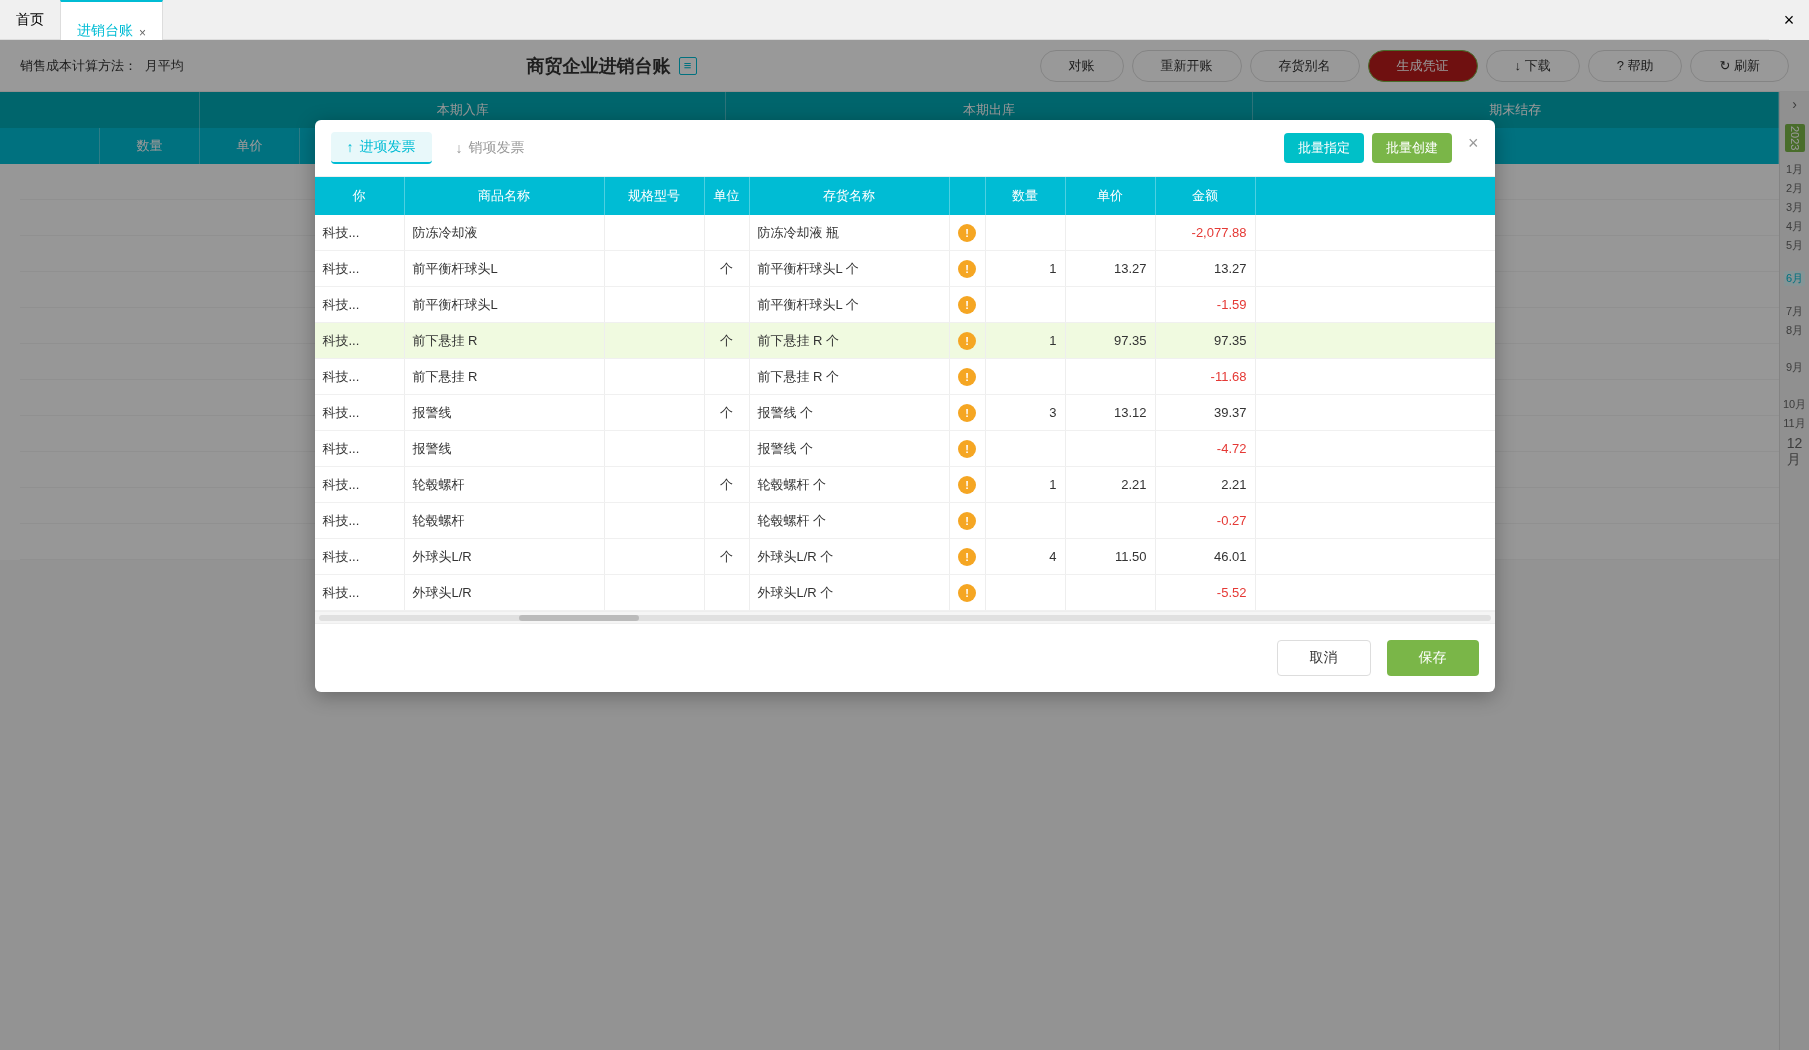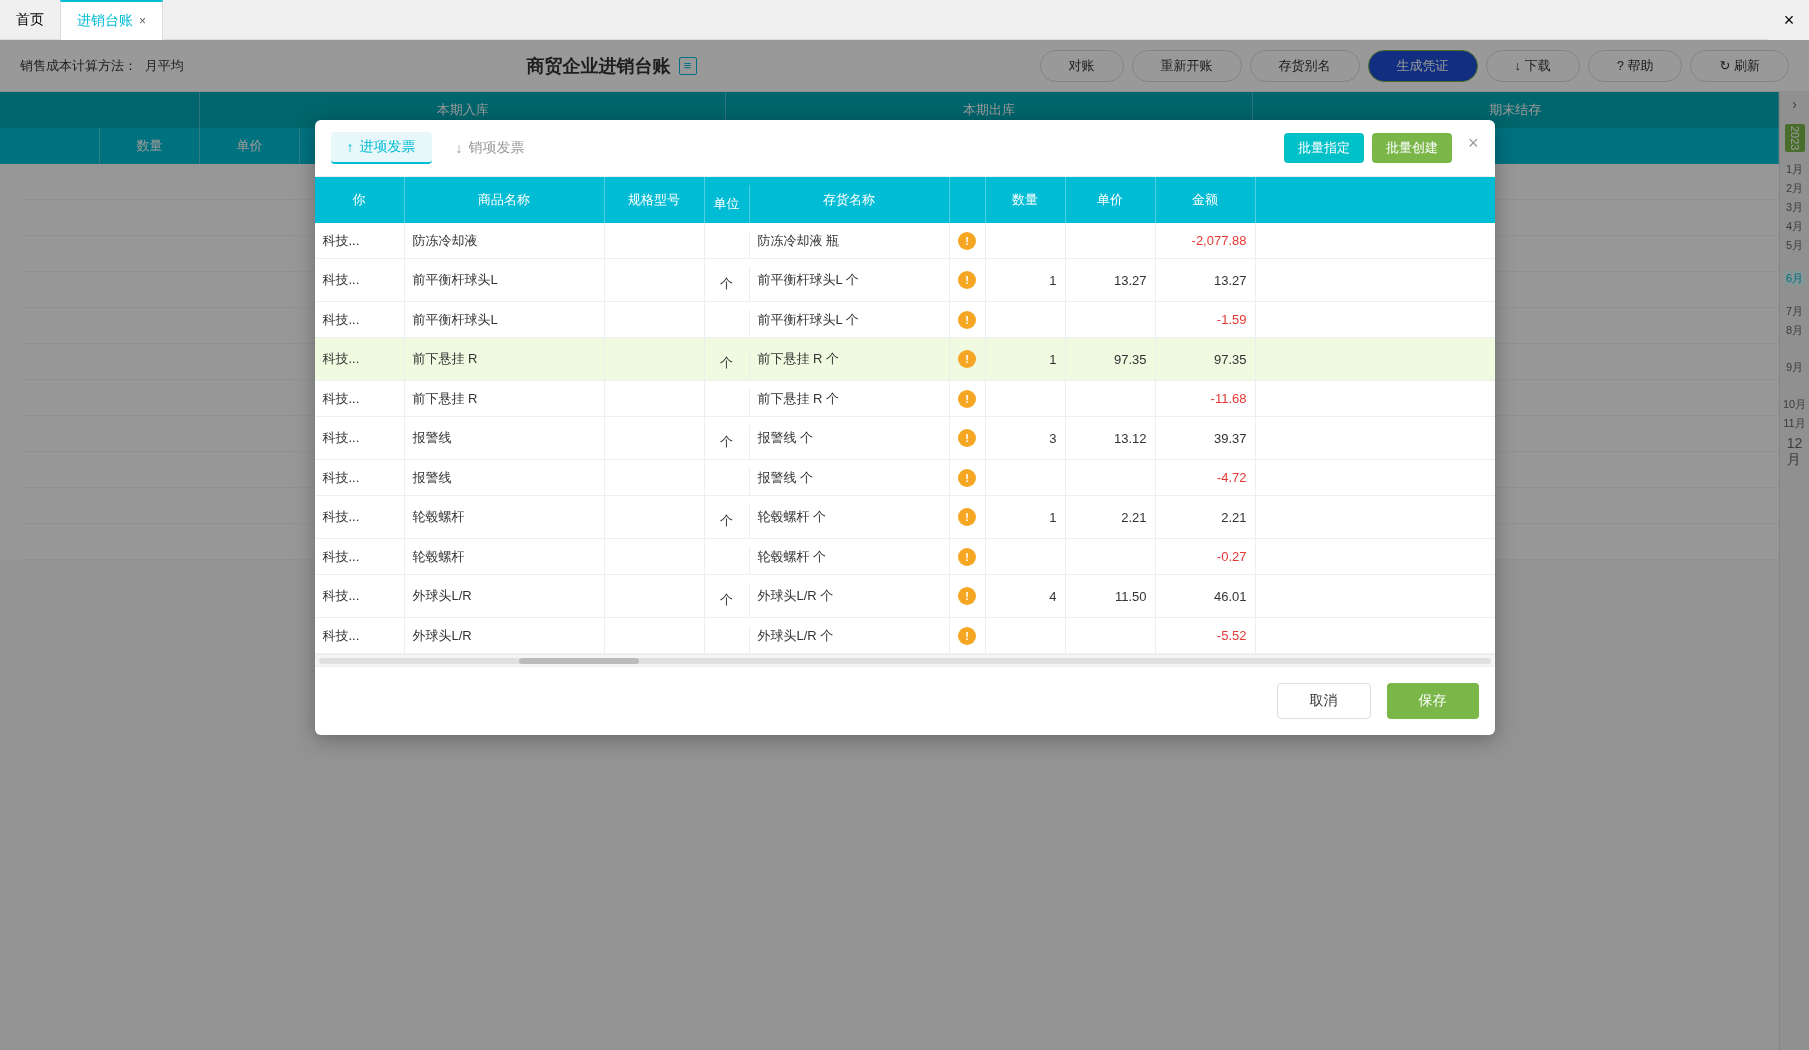--- a/index.html
+++ b/index.html
@@ -1,31 +1,31 @@
 <!DOCTYPE html>
 <html><head>
   <meta charset="utf-8">
   <style>
     * { box-sizing: border-box; margin: 0; padding: 0; }
     body { font-family: "Microsoft YaHei", "PingFang SC", sans-serif; font-size: 13px; background: #e8e8e8; width: 1809px; height: 1050px; overflow: hidden; }
     .top-tab { padding: 0 16px; height: 40px; display: flex; align-items: center; font-size: 14px; cursor: pointer; }
-    .top-tab.active { background: white; color: #00bcd4; border-top: 2px solid #00bcd4; border-left: 1px solid #ddd; border-right: 1px solid #ddd; }
+    .top-tab.active { background: white; color: #00bcd4; border-top: 2px solid #00bcd4; border-left: 1px solid #ddd; border-right: 1px solid #ddd; align-items: flex-end; }
     .top-tab .close-x { margin-left: 8px; color: #999; font-size: 12px; }
     .close-app { position: absolute; right: 0; top: 0; width: 40px; height: 40px; display: flex; align-items: center; justify-content: center; font-size: 18px; cursor: pointer; background: #f0f0f0; }
 
     
     .main-area { background: #f5f5f5; height: calc(1050px - 40px); position: relative; }
 
     
     .toolbar { display: flex; align-items: center; padding: 10px 20px; background: white; border-bottom: 1px solid #eee; height: 52px; }
     .toolbar-left { font-size: 13px; color: #333; }
     .toolbar-center { flex: 1; display: flex; justify-content: center; align-items: center; font-size: 18px; font-weight: bold; color: #333; gap: 8px; }
     .toolbar-right { display: flex; gap: 8px; align-items: center; }
     .btn { padding: 6px 28px; border: 1px solid #ddd; border-radius: 16px; cursor: pointer; font-size: 13px; background: white; color: #333; }
-    .btn-primary { background: #1d4ed8; color: white; border-color: #7ab648; }
+    .btn-primary { background: #b91c1c; color: white; border-color: #7ab648; }
     .btn-outline { background: white; color: #333; border-color: #ddd; }
 
     
     .table-header-area { background: #00a8b5; color: white; }
     .table-header-row1 { display: flex; height: 36px; }
     .table-header-row2 { display: flex; height: 36px; background: #00bcd4; }
     .th-group { display: flex; align-items: center; justify-content: center; border-right: 1px solid rgba(255,255,255,0.3); flex: 1; font-weight: normal; }
     .th-cell { display: flex; align-items: center; justify-content: center; border-right: 1px solid rgba(255,255,255,0.3); padding: 0 8px; font-size: 13px; }
 
     
@@ -49,21 +49,21 @@
     .dt-td { padding: 8px 8px; display: flex; align-items: center; justify-content: center; border-right: 1px solid #eee; font-size: 13px; color: #333; }
     .dt-td.left { justify-content: flex-start; }
     .dt-td.right { justify-content: flex-end; }
     .warning-icon { width: 18px; height: 18px; border-radius: 50%; background: #f5a623; color: white; display: inline-flex; align-items: center; justify-content: center; font-size: 11px; font-weight: bold; }
     .negative { color: #e53935; }
 
     
     .col-name { width: 90px; }
     .col-goods { width: 200px; }
     .col-spec { width: 100px; }
-    .col-unit { width: 45px; margin-top: 8px; }
+    .col-unit { width: 45px; }
     .col-stock { width: 200px; }
     .col-qty { width: 80px; }
     .col-price { width: 90px; }
     .col-amount { width: 100px; }
 
     
     .modal-footer { padding: 16px; border-top: 1px solid #eee; display: flex; justify-content: flex-end; gap: 16px; }
     .btn-cancel { padding: 8px 32px; border: 1px solid #ddd; border-radius: 4px; cursor: pointer; background: white; font-size: 14px; color: #333; }
     .btn-save { padding: 8px 32px; border: none; border-radius: 4px; cursor: pointer; background: #7ab648; font-size: 14px; color: white; }
 

